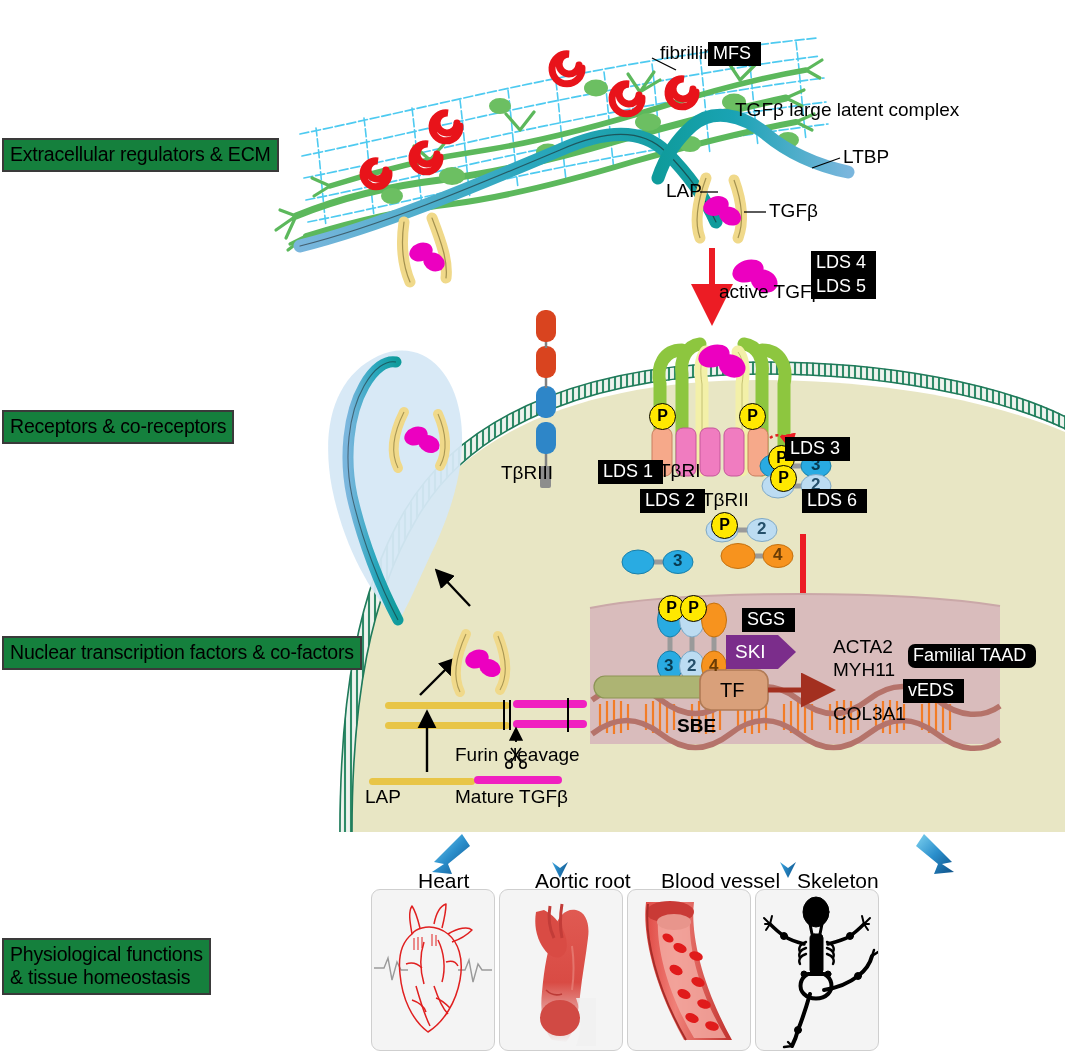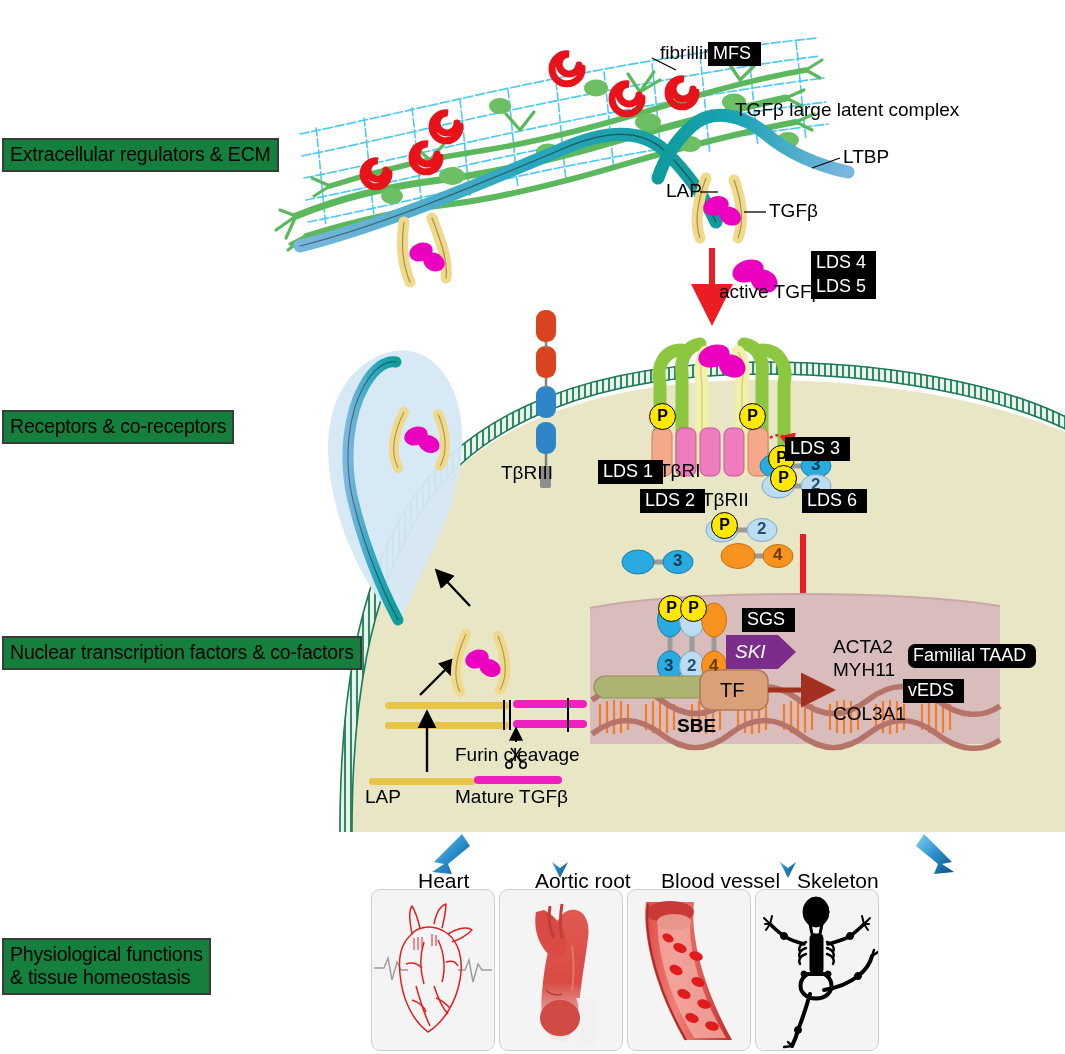--- a/index.html
+++ b/index.html
@@ -403,21 +403,21 @@
 
   <div class="plab" style="left:811px;top:455px;font-weight:bold;color:#083b52;font-size:17px;">3</div>
   <div class="plab" style="left:811px;top:475px;font-weight:bold;color:#25506b;font-size:17px;">2</div>
   <div class="plab" style="left:757px;top:519px;font-weight:bold;color:#25506b;font-size:17px;">2</div>
   <div class="plab" style="left:673px;top:551px;font-weight:bold;color:#083b52;font-size:17px;">3</div>
   <div class="plab" style="left:773px;top:545px;font-weight:bold;color:#6b3c05;font-size:17px;">4</div>
   <div class="plab" style="left:664px;top:656px;font-weight:bold;color:#083b52;font-size:17px;">3</div>
   <div class="plab" style="left:687px;top:656px;font-weight:bold;color:#25506b;font-size:17px;">2</div>
   <div class="plab" style="left:709px;top:656px;font-weight:bold;color:#6b3c05;font-size:17px;">4</div>
 
-  <div class="plab" style="left:735px;top:641px;color:#fff;font-size:19px;font-style:italic;">SKI</div>
+  <div class="plab" style="left:735px;top:641px;color:#fff;font-size:19px;">SKI</div>
 
   <div class="plab" style="left:720px;top:679px;font-size:20px;">TF</div>
 
   <div class="plab bold" style="left:677px;top:715px;font-size:19px;">SBE</div>
 
   <div class="plab" style="left:660px;top:42px;">fibrillin</div>
   <div class="badge" style="left:708px;top:42px;">MFS</div>
   <div class="plab" style="left:735px;top:99px;text-align:center;">TGFβ large latent complex</div>
   <div class="plab" style="left:843px;top:146px;">LTBP</div>
   <div class="plab" style="left:666px;top:180px;">LAP</div>

